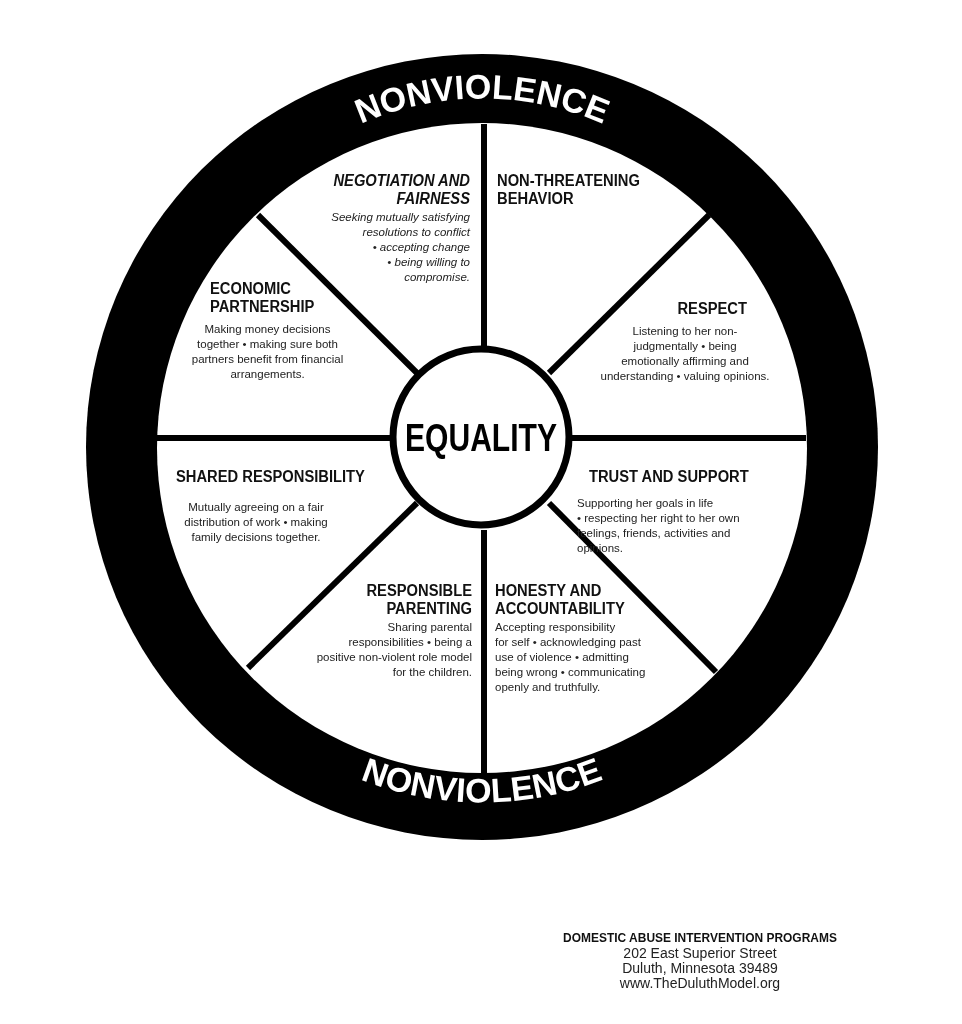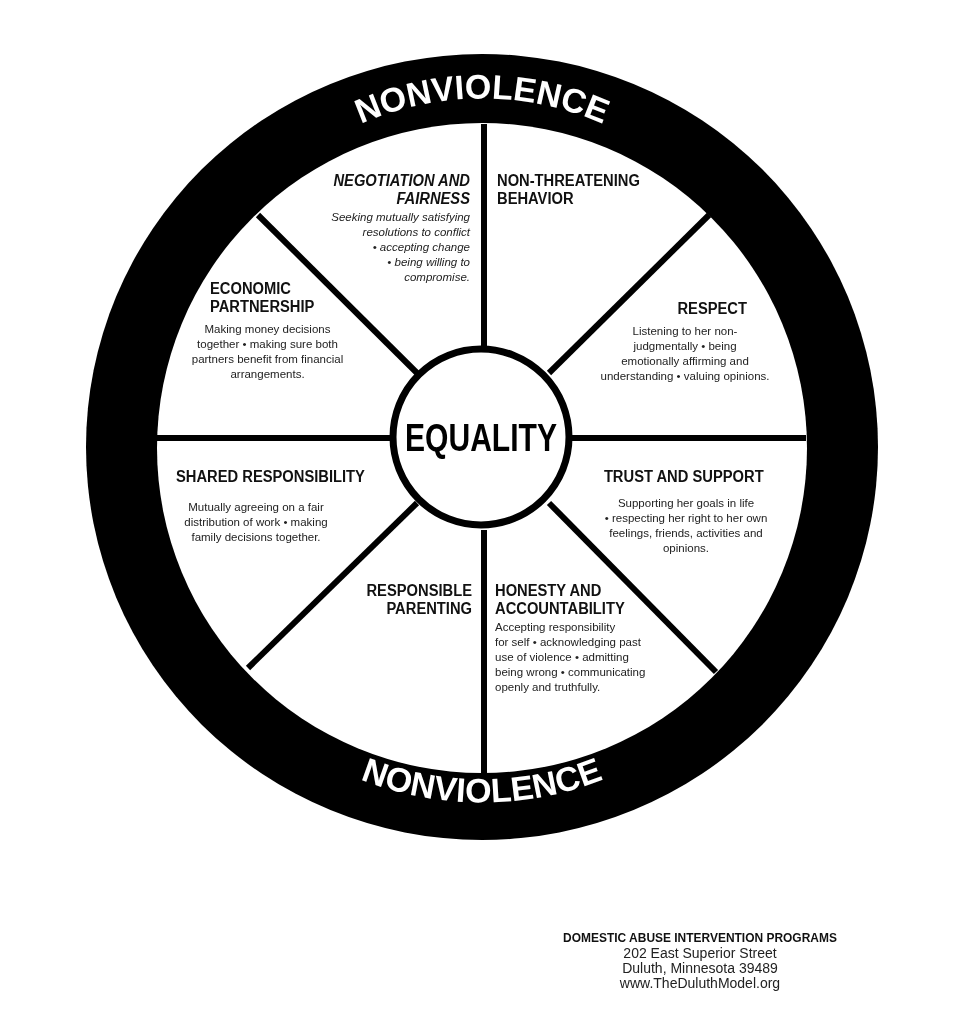--- a/index.html
+++ b/index.html
@@ -68,41 +68,45 @@
 </div>
 
 <div class="sect right" style="left:585px; top:300px; width:200px;">
   <h3 style="margin-right:38px;">RESPECT</h3>
   <p style="margin-top:6px; text-align:center;">Listening to her non-
 judgmentally • being
 emotionally affirming and
 understanding • valuing opinions.</p>
 </div>
 
-<div class="sect" style="left:575px; top:468px; width:220px;text-align:center;">
+<div class="sect" style="left:575px; top:468px; width:220px;">
   <h3 style="margin-left:14px; transform-origin:left center;">TRUST AND SUPPORT</h3>
   <p style="margin-top:10px; padding-left:2px;">Supporting her goals in life
 • respecting her right to her own
 feelings, friends, activities and
 opinions.</p>
 </div>
 
 <div class="sect left" style="left:495px; top:582px; width:200px;">
   <h3 style="white-space:pre-line;">HONESTY AND
 ACCOUNTABILITY</h3>
   <p>Accepting responsibility
 for self • acknowledging past
 use of violence • admitting
 being wrong • communicating
 openly and truthfully.</p>
 </div>
 
 <div class="sect right" style="left:290px; top:582px; width:182px;">
   <h3 style="white-space:pre-line;">RESPONSIBLE
 PARENTING</h3>
+  <p>Sharing parental
+responsibilities • being a
+positive non-violent role model
+for the children.</p>
 </div>
 
 <div class="sect left" style="left:176px; top:468px; width:220px;">
   <h3>SHARED RESPONSIBILITY</h3>
   <p style="margin-top:14px; text-align:center; width:160px;">Mutually agreeing on a fair
 distribution of work • making
 family decisions together.</p>
 </div>
 
 <div class="sect" style="left:180px; top:280px; width:175px;">

